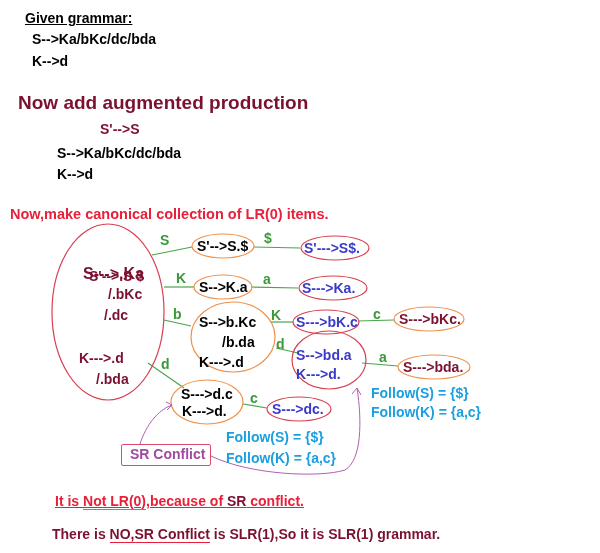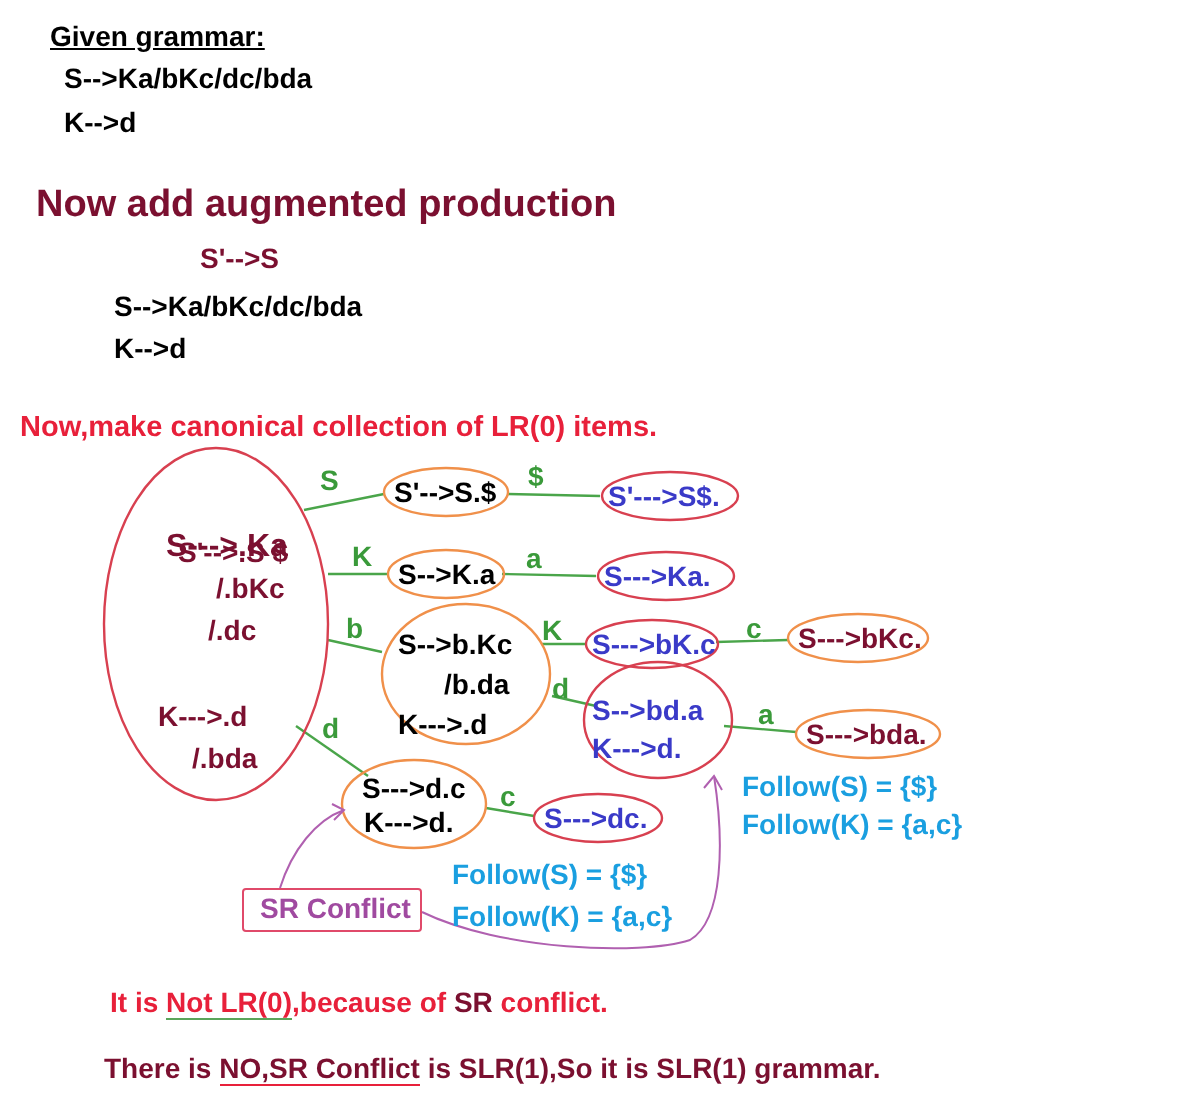--- a/index.html
+++ b/index.html
@@ -123,15 +123,15 @@
 <div class="txt green" style="left:250px; top:390px; font-size:14px;">c</div>
 
 <div class="txt cyan" style="left:371px; top:385px; font-size:14px;">Follow(S) = {$}</div>
 <div class="txt cyan" style="left:371px; top:404px; font-size:14px;">Follow(K) = {a,c}</div>
 <div class="txt cyan" style="left:226px; top:429px; font-size:14px;">Follow(S) = {$}</div>
 <div class="txt cyan" style="left:226px; top:450px; font-size:14px;">Follow(K) = {a,c}</div>
 
 <div class="sr-box"></div>
 <div class="txt purple" style="left:130px; top:446px; font-size:14px;">SR Conflict</div>
 
-<div class="txt red" style="left:55px; top:493px; font-size:14px;"><span>It is </span><span class="ul-green">Not LR(0)</span><span>,because of </span><span class="maroon">SR</span><span> conflict.</span></div>
+<div class="txt red" style="left:55px; top:493px; font-size:14px;text-decoration:underline;"><span>It is </span><span class="ul-green">Not LR(0)</span><span>,because of </span><span class="maroon">SR</span><span> conflict.</span></div>
 
 <div class="txt maroon" style="left:52px; top:526px; font-size:14px;"><span>There is </span><span class="ul-red">NO,SR Conflict</span><span> is SLR(1),So it is SLR(1) grammar.</span></div>
 
 </body></html>

